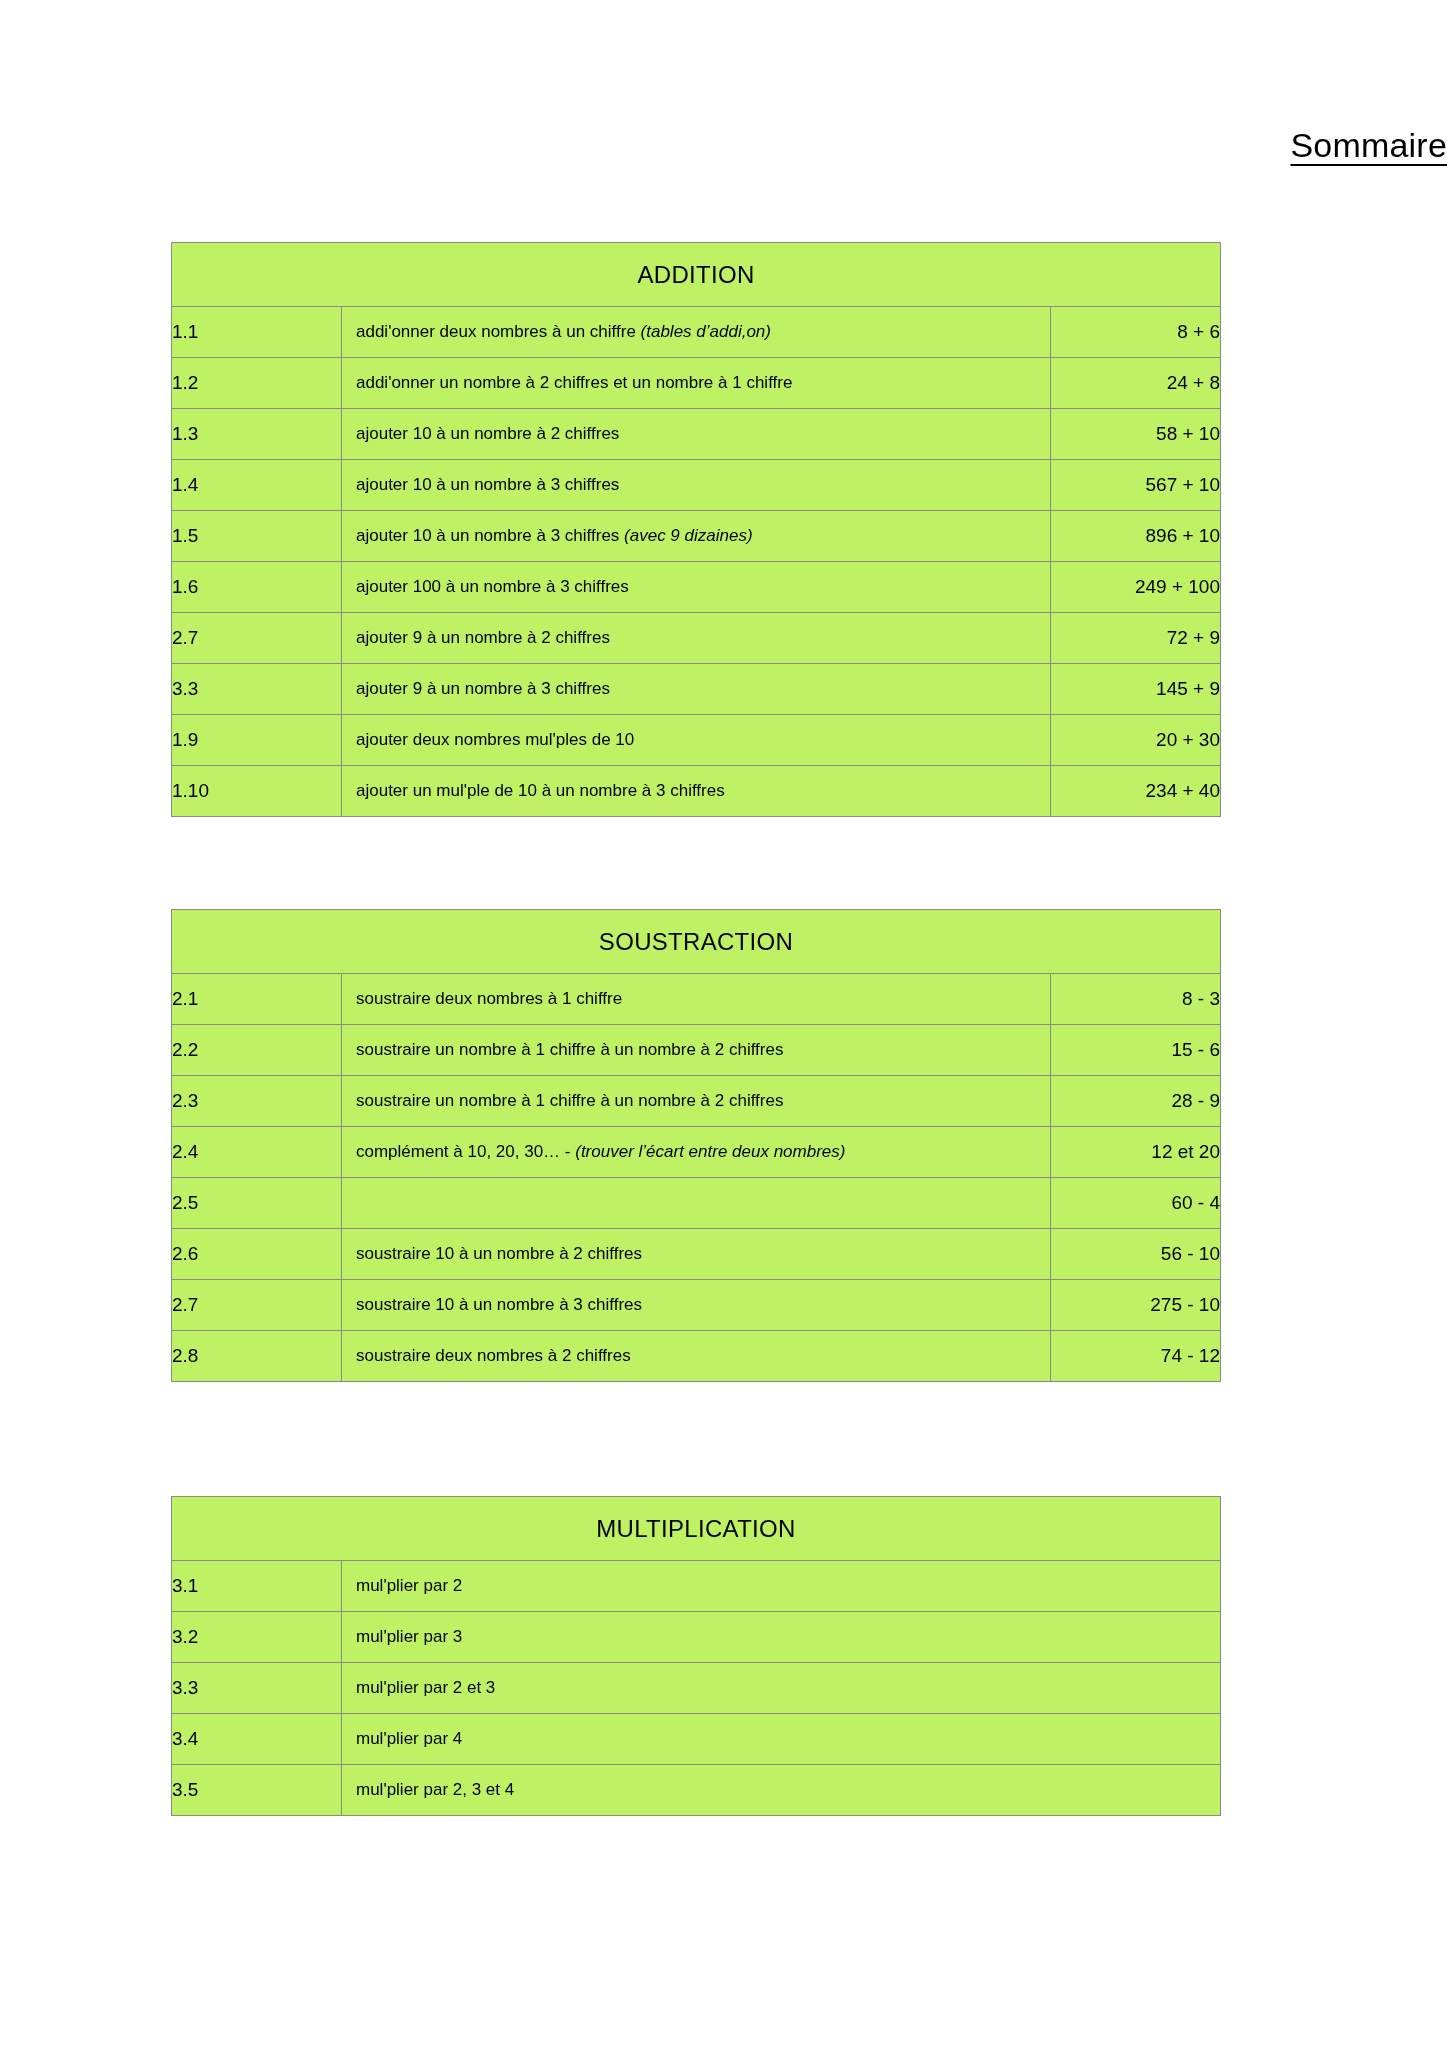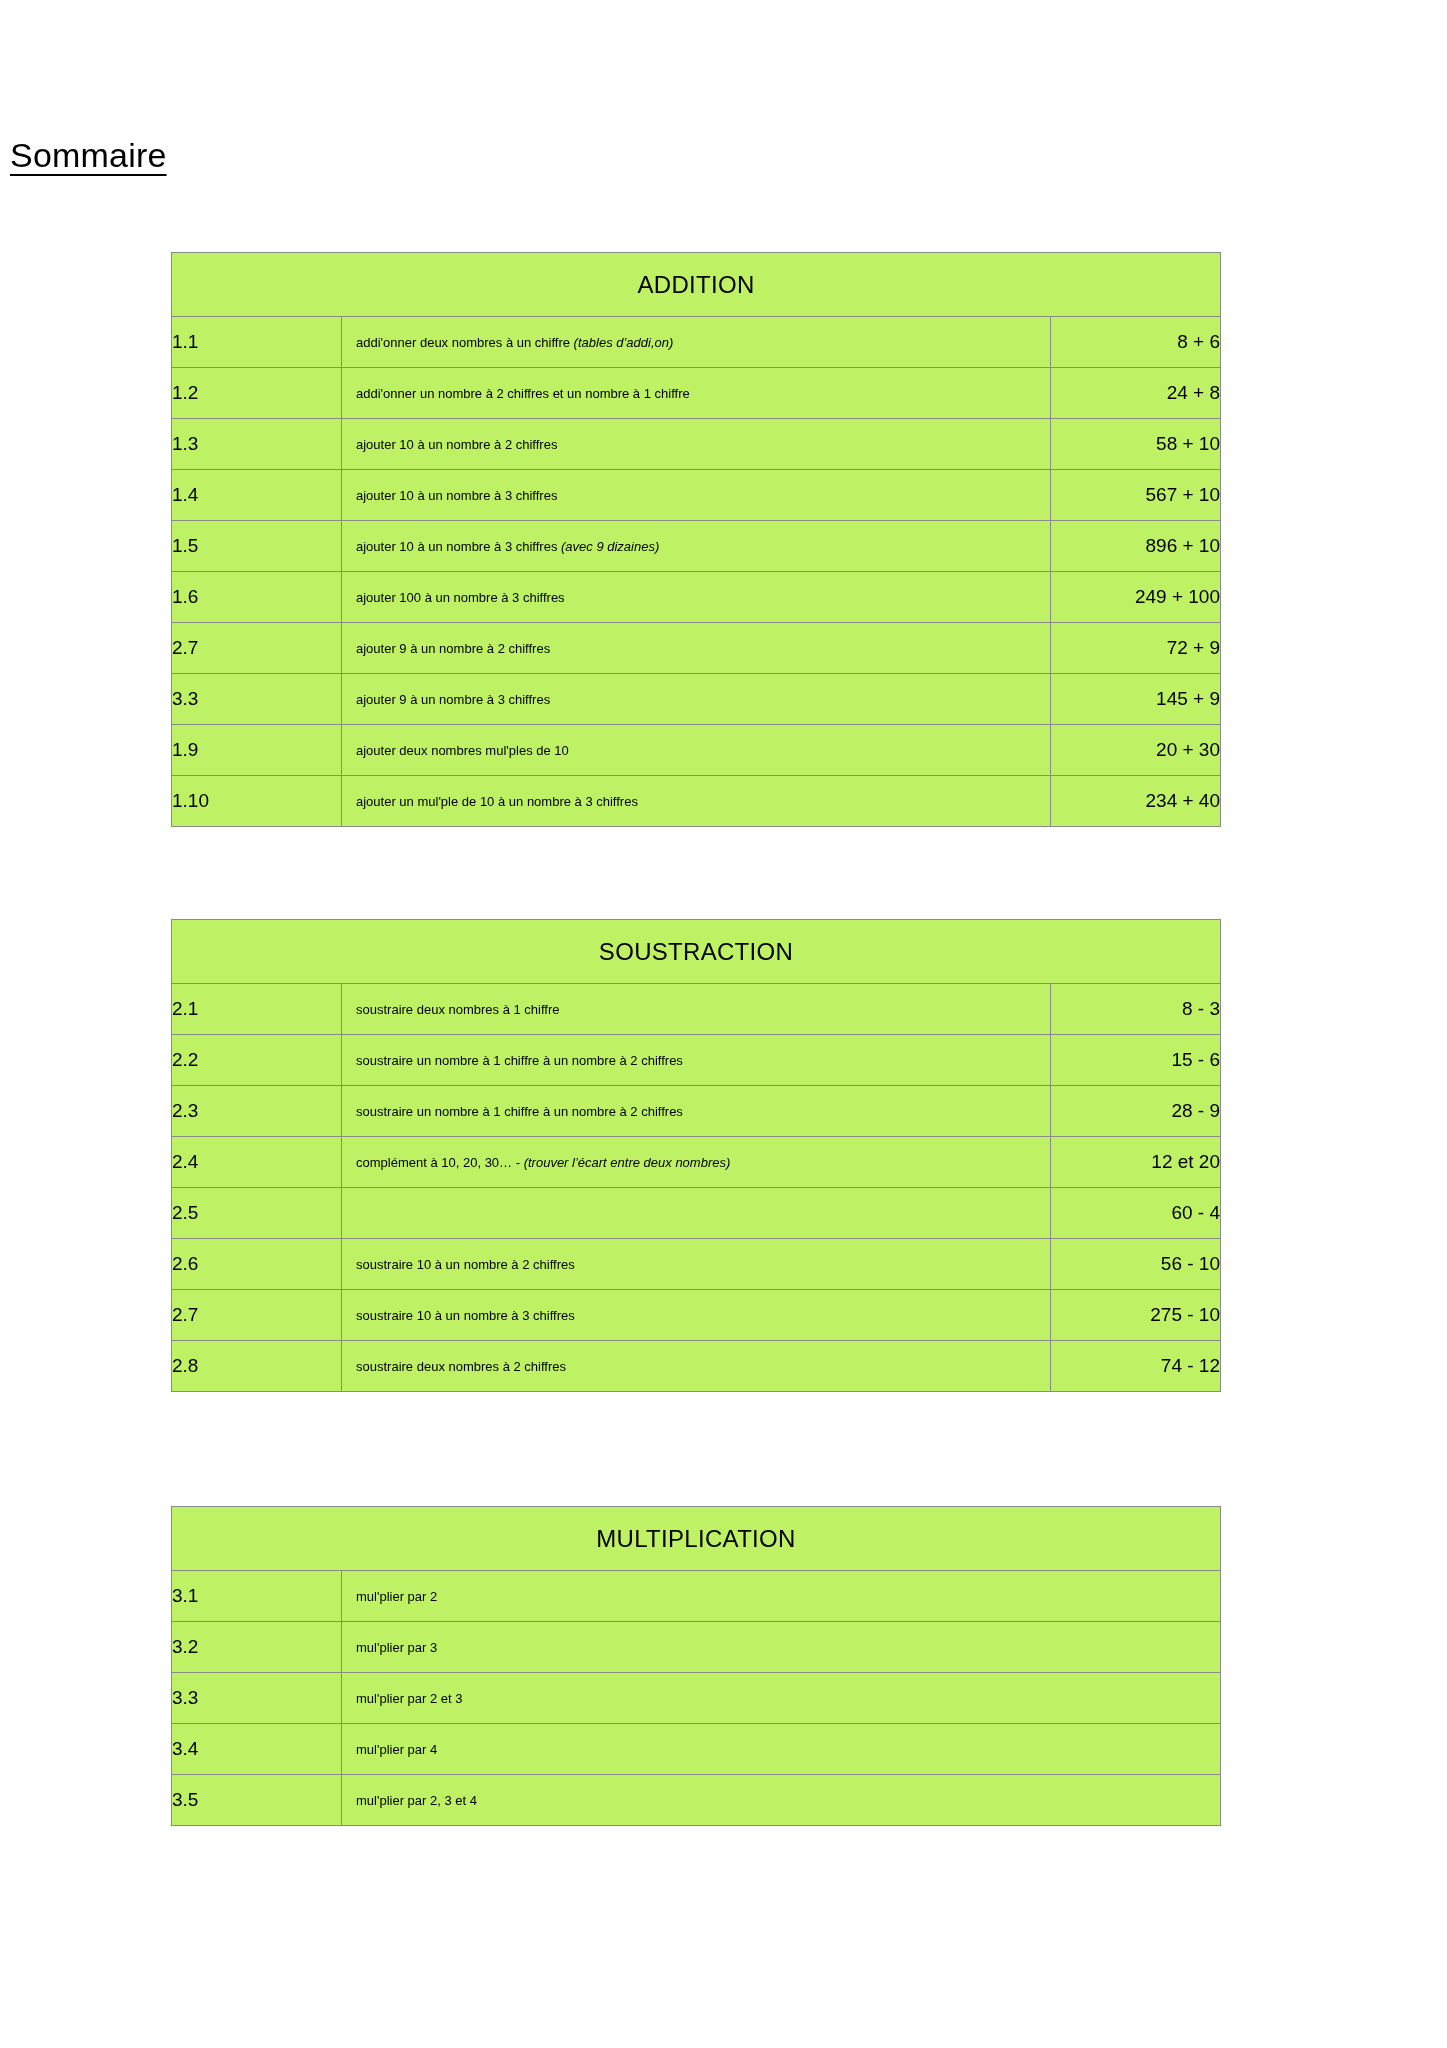--- a/index.html
+++ b/index.html
@@ -18,25 +18,25 @@
   .page {
     position: relative;
     width: 1447px;
     height: 2048px;
     box-sizing: border-box;
     padding: 0;
     background: #ffffff;
   }
 
   .doc-title {
-    text-align: left;
+    text-align: right;
     font-size: 34px;
     font-weight: 400;
     letter-spacing: 0.2px;
-    margin: 10px;
+    margin: 0;
     padding-top: 128px;
     line-height: 1;
   }
   .doc-title .ul {
     text-decoration: underline;
     text-underline-offset: 7px;
     text-decoration-thickness: 2px;
   }
 
   .tables-wrap {
@@ -71,21 +71,21 @@
     letter-spacing: 0.3px;
   }
 
   .c-num {
     width: 170px;
     font-size: 19px;
     height: 50px;
   }
   .c-desc {
     text-align: left;
-    font-size: 13px;
+    font-size: 17px;
     padding-left: 14px !important;
     height: 50px;
   }
   .c-val {
     width: 170px;
     text-align: right;
     font-size: 19px;
     height: 50px;
   }
 

